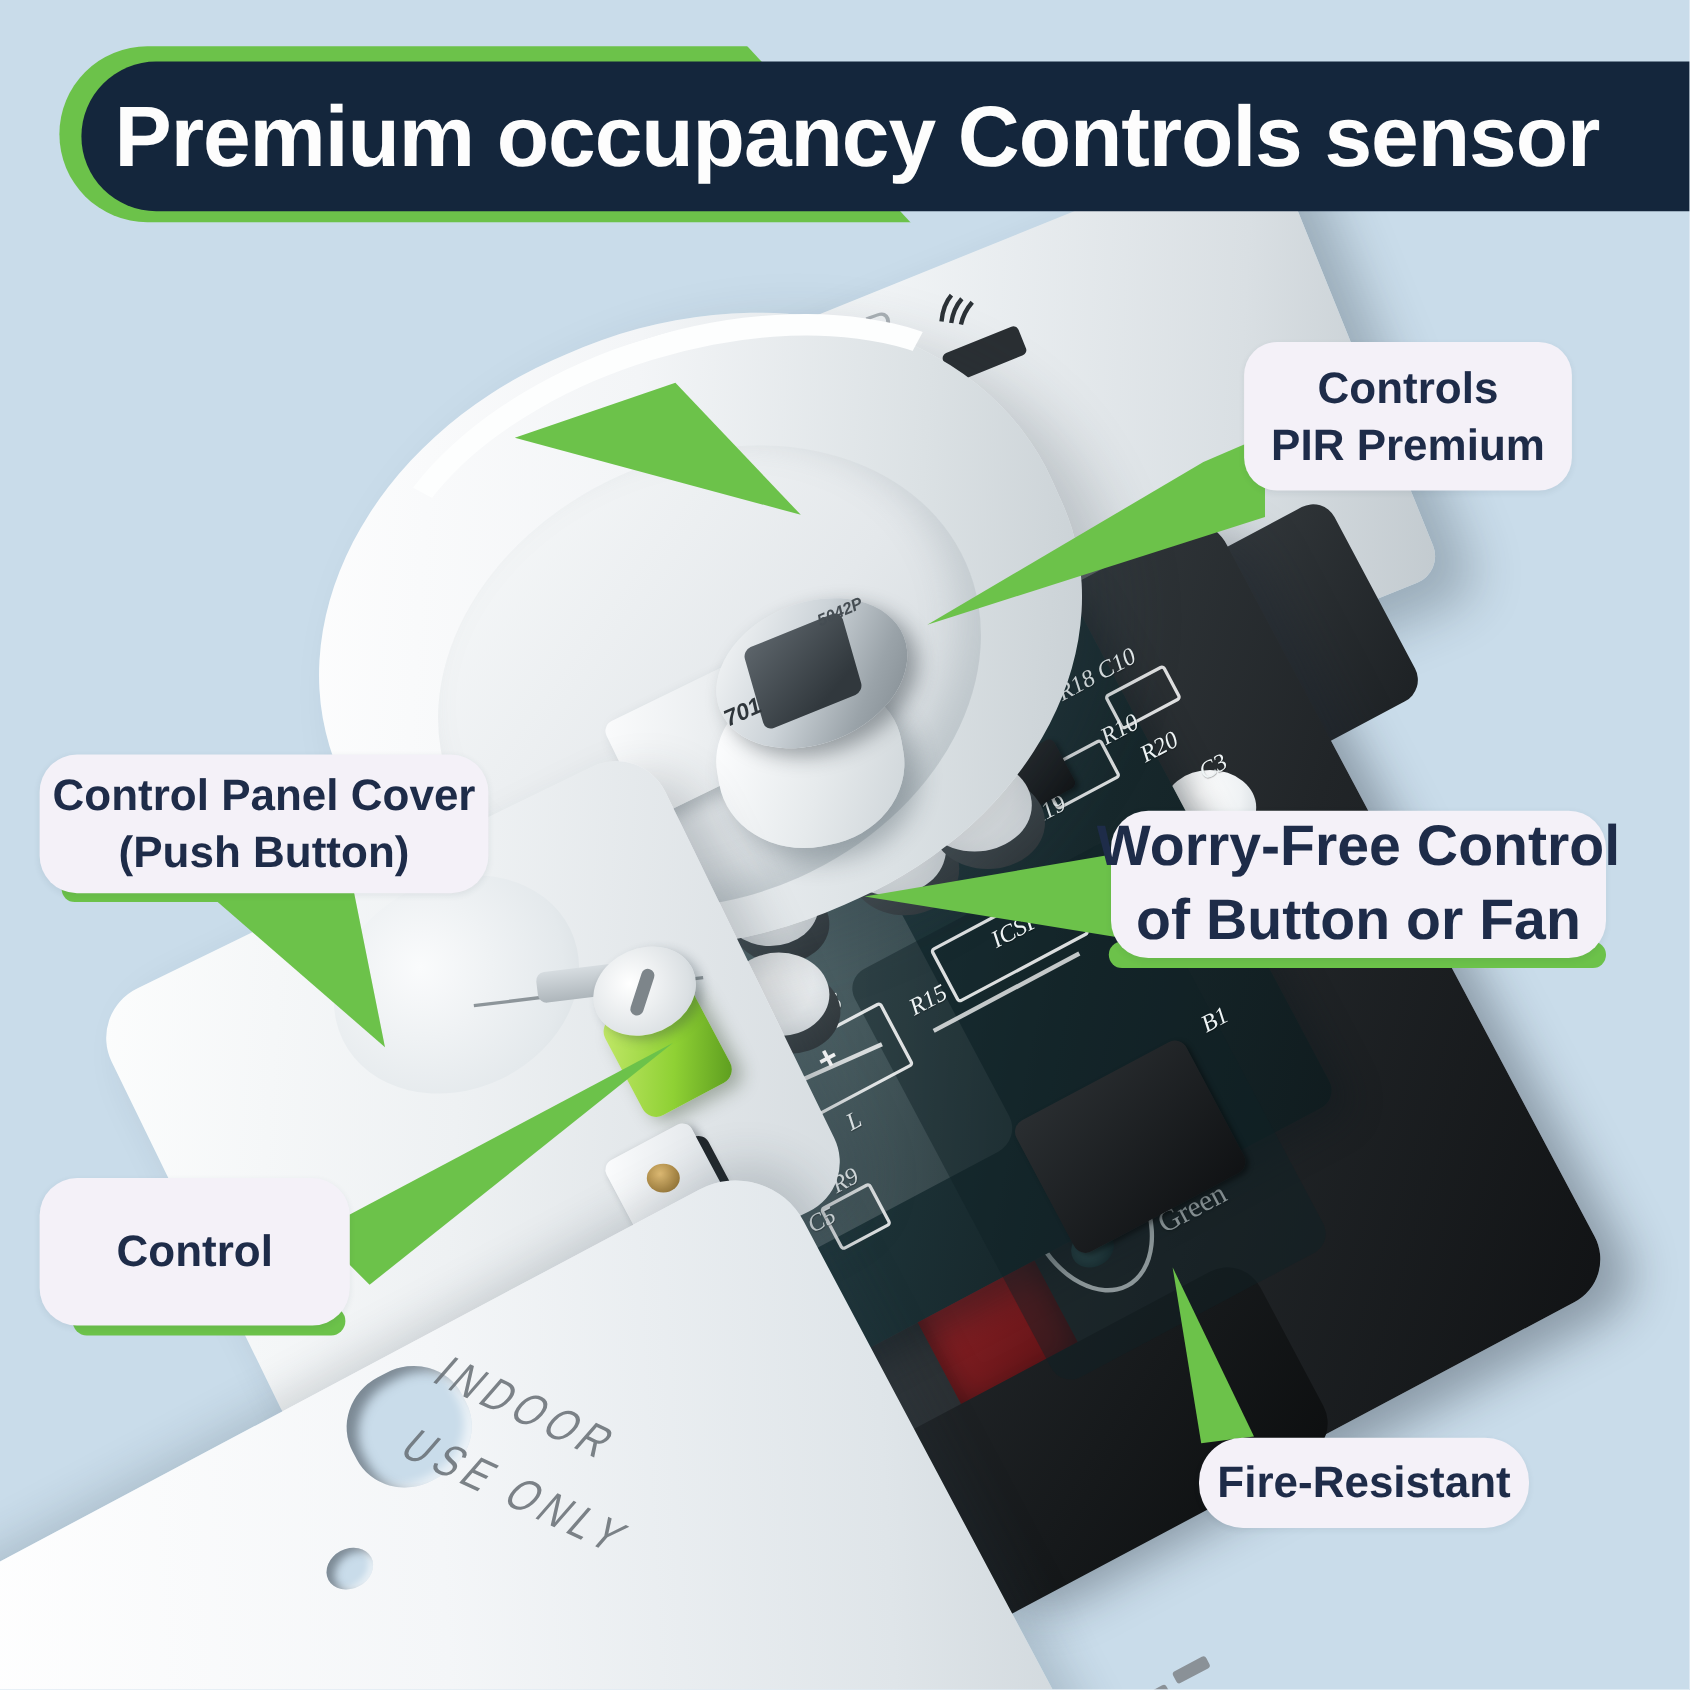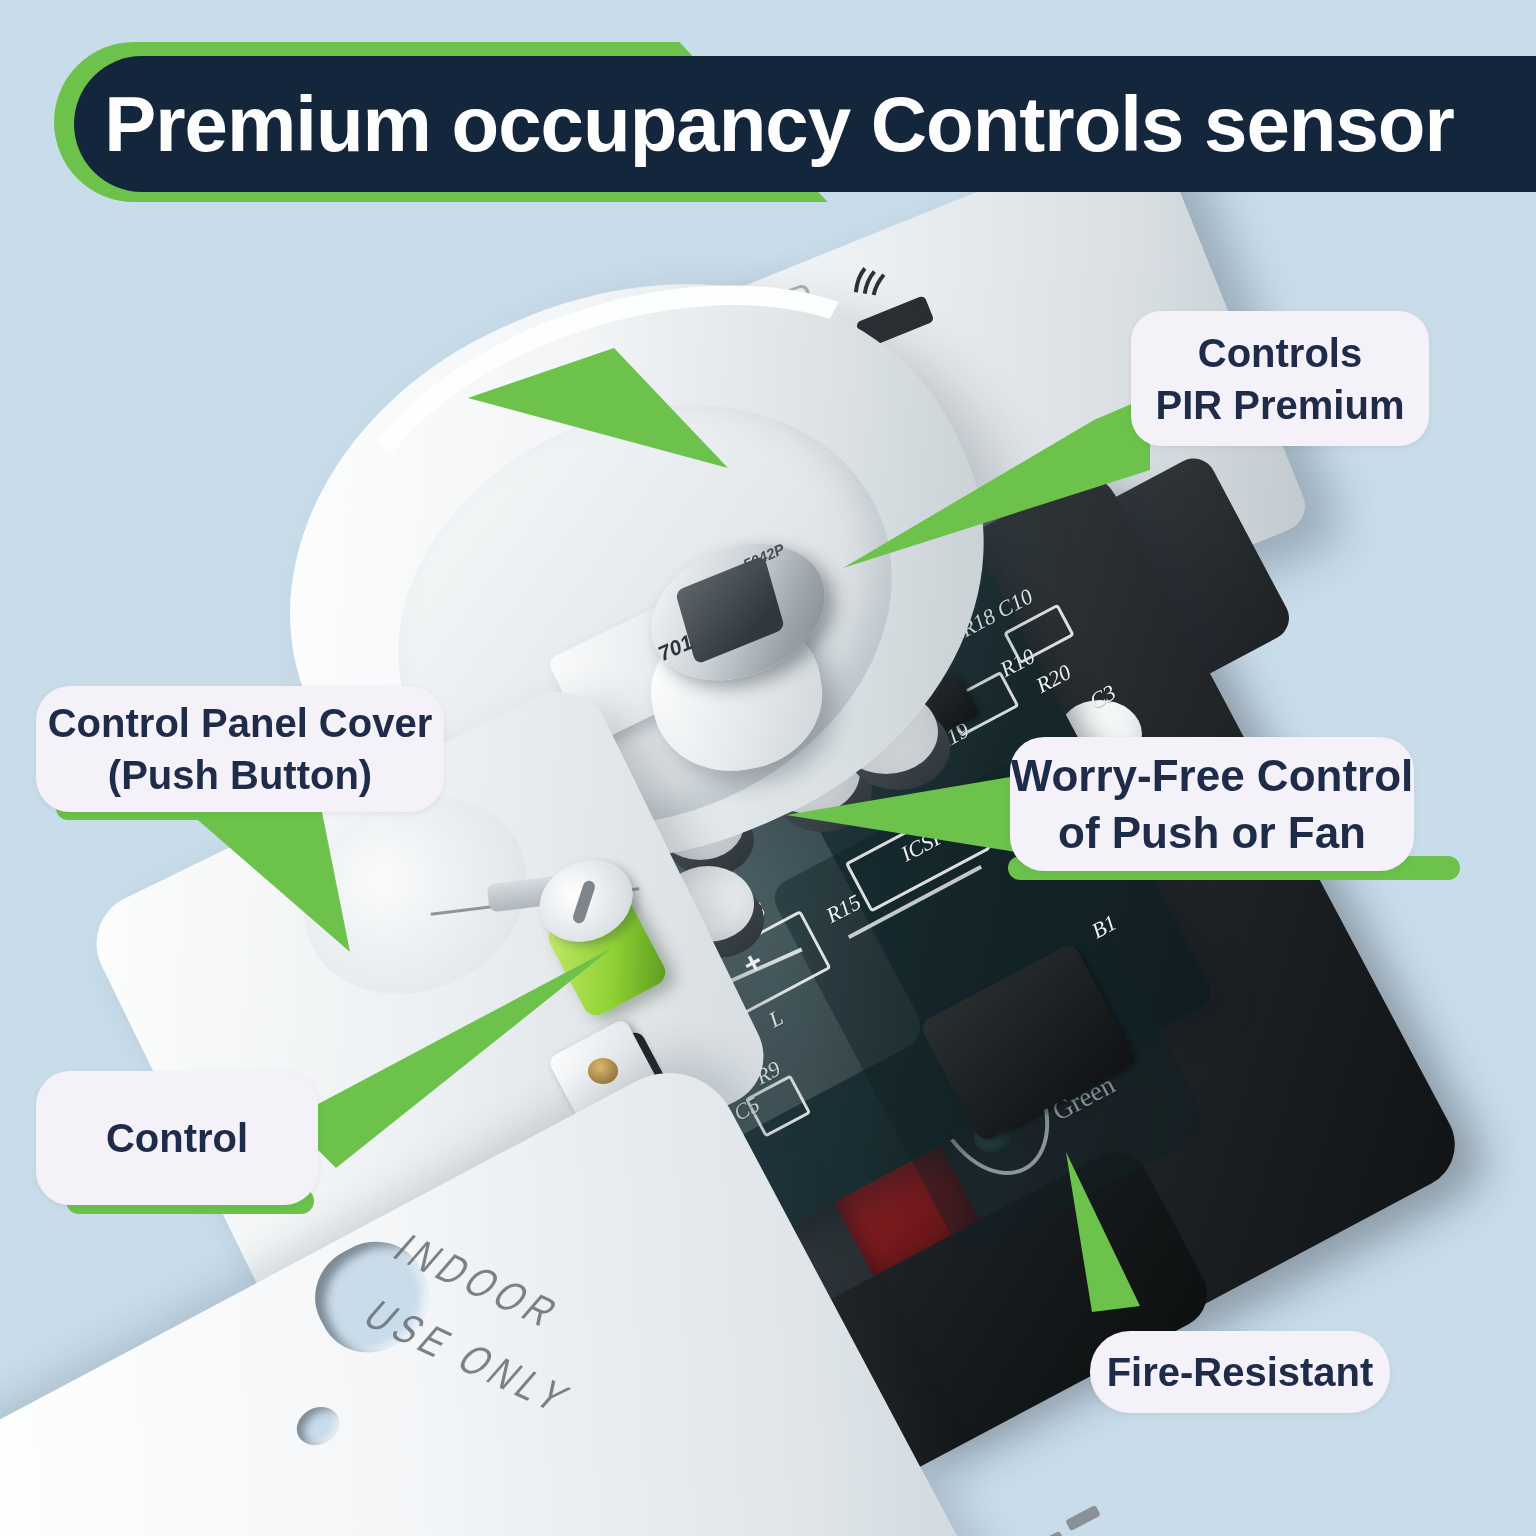--- a/index.html
+++ b/index.html
@@ -221,30 +221,30 @@
   <div class="abs bubble" style="left:1131px;top:311px;width:298px;height:135px;border-radius:30px;font-size:40px;">
     <span>Controls</span>
     <span>PIR Premium</span>
   </div>
 
   <div class="abs bubble" style="left:36px;top:686px;width:408px;height:126px;border-radius:34px;font-size:40px;">
     <span>Control Panel Cover</span>
     <span>(Push Button)</span>
   </div>
 
-  <div class="abs bubble" style="left:1010px;top:737px;width:404px;height:134px;border-radius:34px;font-size:44px;">
+  <div class="abs bubble" style="left:1010px;top:737px;width:450px;height:134px;border-radius:34px;font-size:52px;">
     <span>Worry-Free Control</span>
-    <span>of Push or Fan</span>
+    <span>of Button or Fan</span>
   </div>
 
   <div class="abs bubble" style="left:36px;top:1071px;width:282px;height:134px;border-radius:34px;font-size:40px;">
     <span>Control</span>
   </div>
 
-  <div class="abs bubble" style="left:1090px;top:1307px;width:300px;height:82px;border-radius:40px;font-size:40px;margin-top:24px;">
+  <div class="abs bubble" style="left:1090px;top:1307px;width:300px;height:82px;border-radius:40px;font-size:40px;">
     <span>Fire-Resistant</span>
   </div>
 
   <div class="abs banner-green"></div>
   <div class="abs banner-navy">
     <div class="banner-title">Premium occupancy Controls sensor</div>
   </div>
 
 </div>
 

